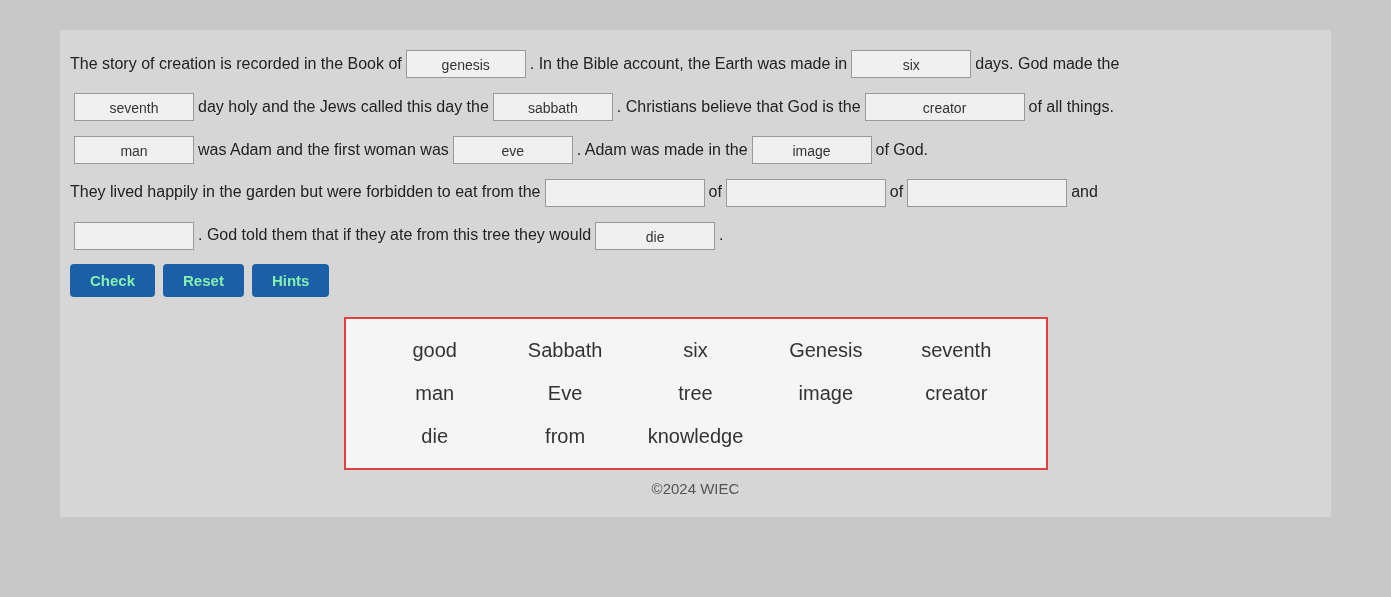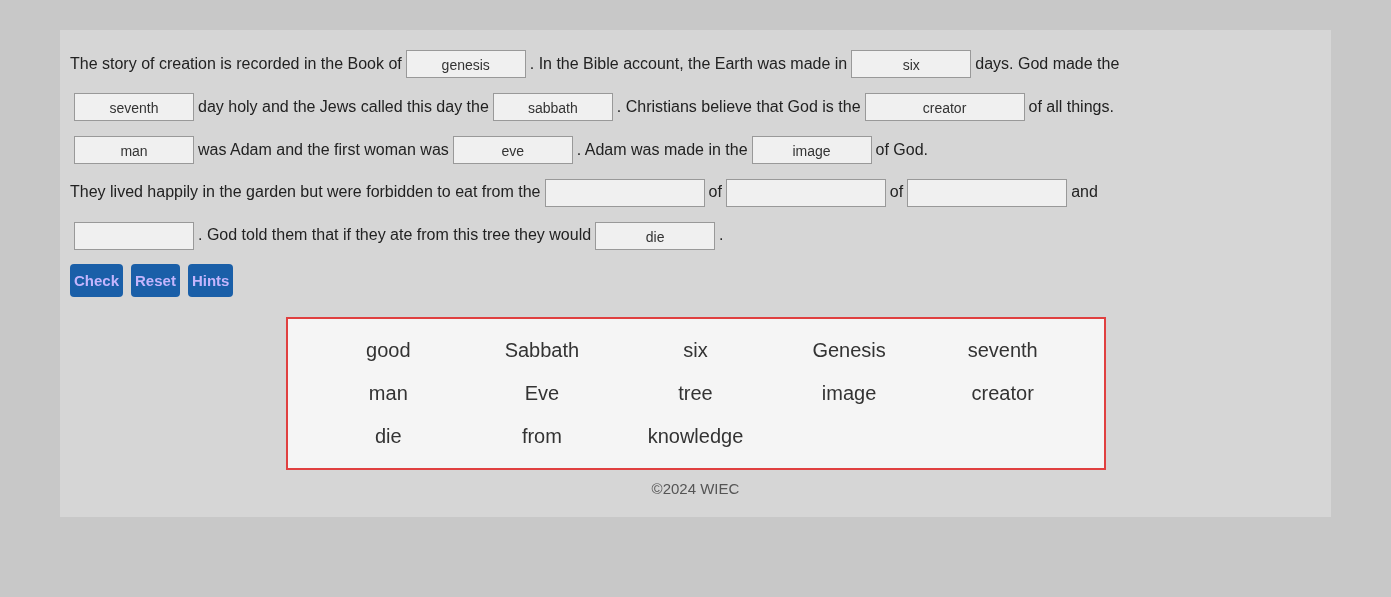--- a/index.html
+++ b/index.html
@@ -42,40 +42,40 @@
     .fill-box.wide { min-width: 160px; }
 
     .buttons {
       display: flex;
       gap: 8px;
       margin-top: 10px;
       margin-bottom: 20px;
     }
 
     .btn {
-      padding: 8px 4px;
+      padding: 8px 20px;
       border: none;
       border-radius: 4px;
       font-size: 15px;
       font-weight: bold;
       cursor: pointer;
-      color: #c4b5fd;
+      color: #86efac;
       text-align: center;
     }
 
     .btn-check { background: #1a5fa8; }
     .btn-reset { background: #1a5fa8; }
     .btn-hints { background: #1a5fa8; }
 
     .word-bank {
       border: 2px solid #e04040;
       background: #f5f5f5;
       margin: 0 auto;
       padding: 20px 24px;
-      width: 820px;
+      width: 704px;
     }
 
     .word-bank-row {
       display: flex;
       justify-content: space-around;
       margin-bottom: 20px;
     }
 
     .word-bank-row:last-child {
       margin-bottom: 0;

